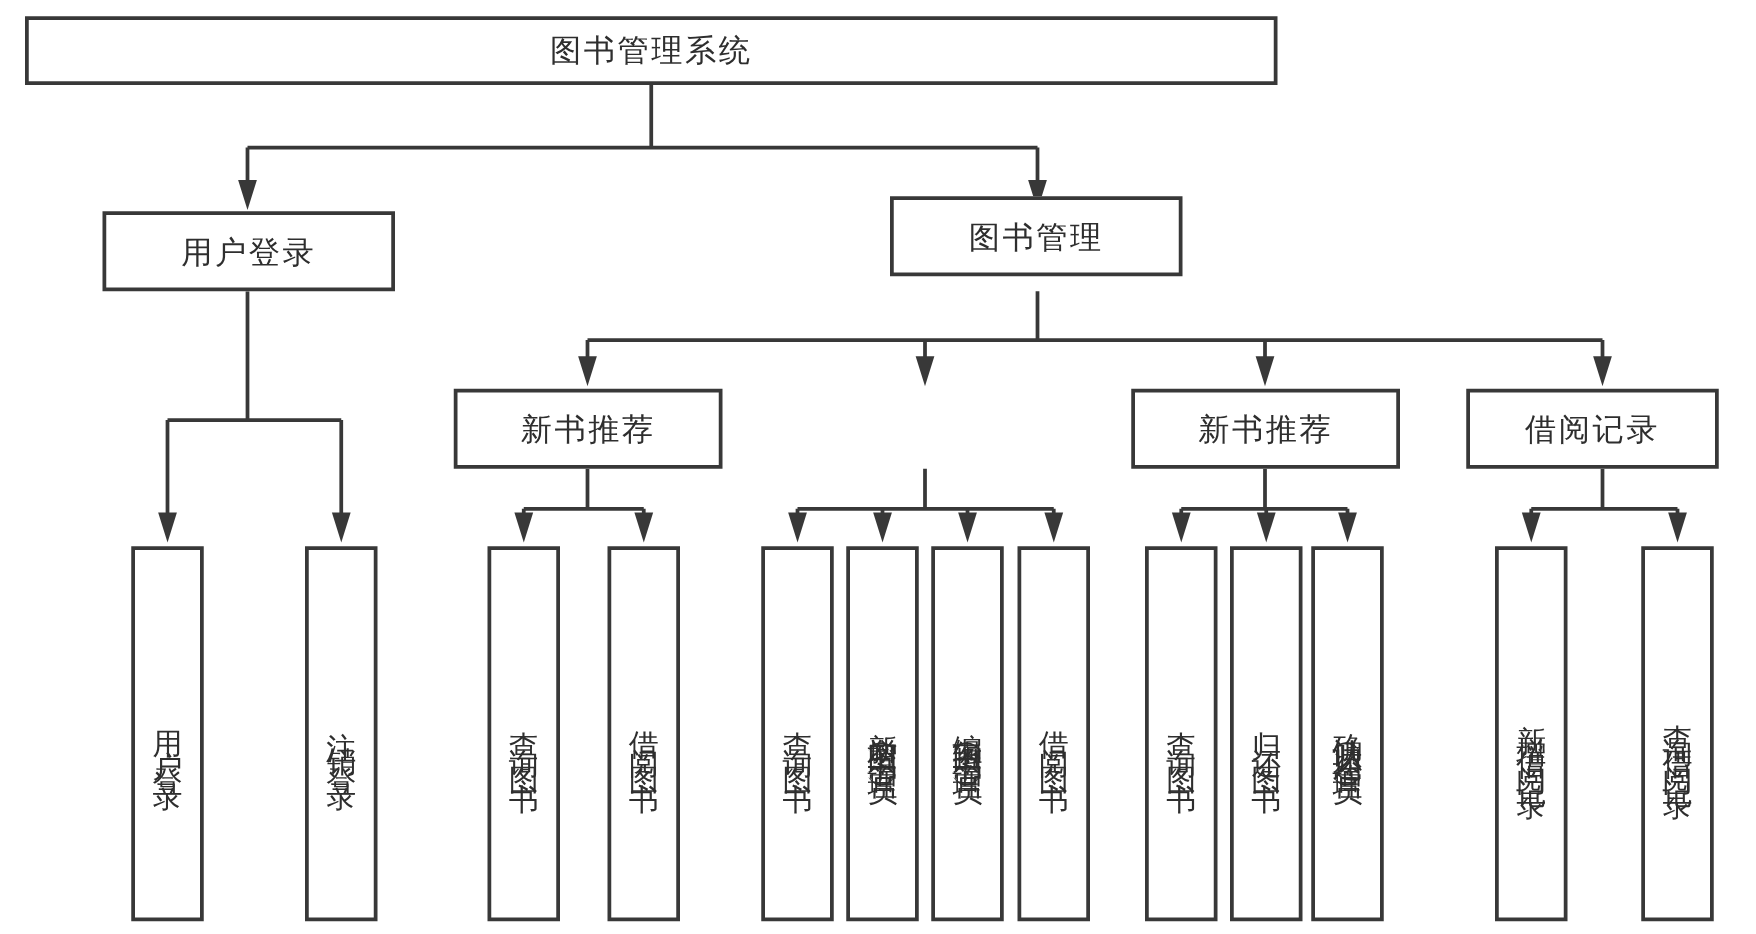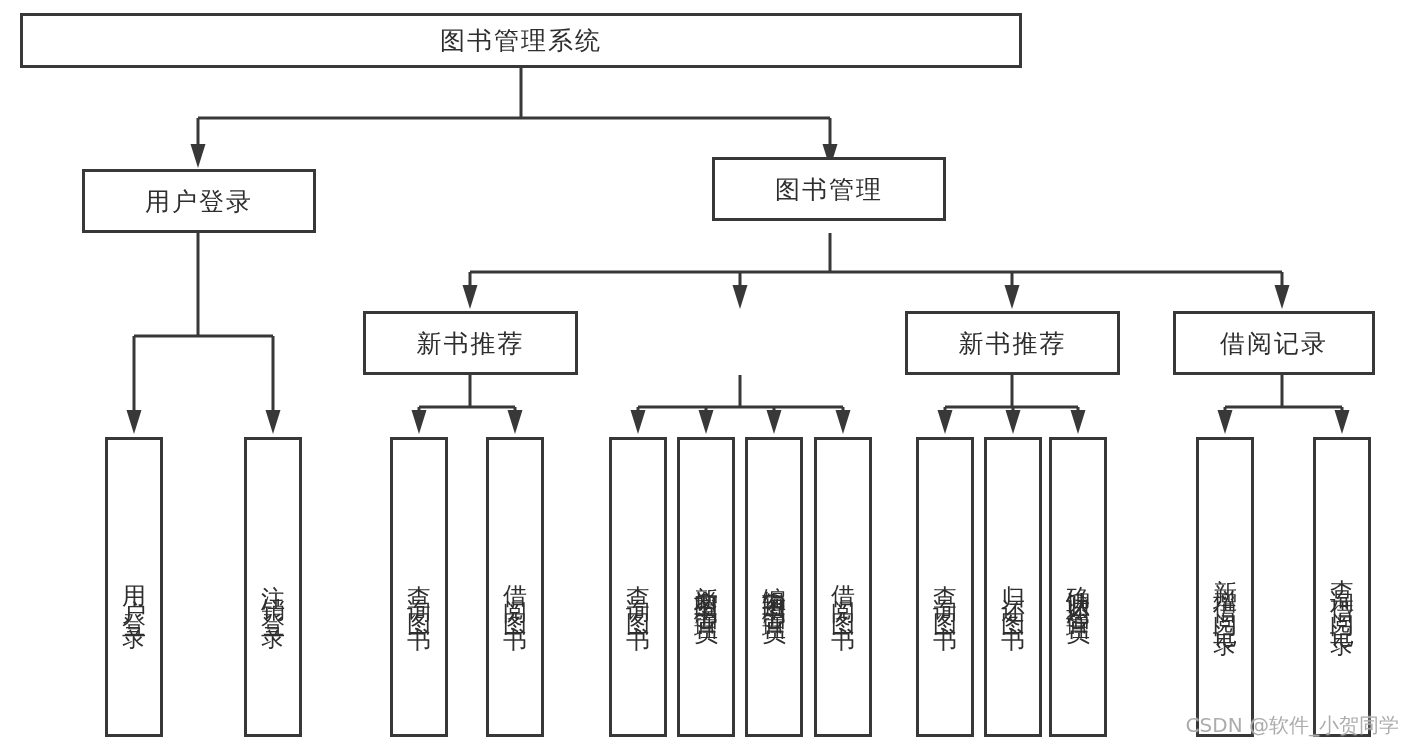--- a/index.html
+++ b/index.html
@@ -142,14 +142,13 @@
     <span class="leaf-label pitch-9">确认归还（管理员）</span>
   </div>
 
   <div class="node" style="left:1196px;top:437px;width:58px;height:300px;">
     <span class="leaf-label pitch-6">新增借阅记录</span>
   </div>
   <div class="node" style="left:1313px;top:437px;width:58px;height:300px;">
     <span class="leaf-label pitch-6">查询借阅记录</span>
   </div>
 
-  <div class="watermark">CSDN @软件_小贺同学</div>
 </div>
 
 </body></html>

